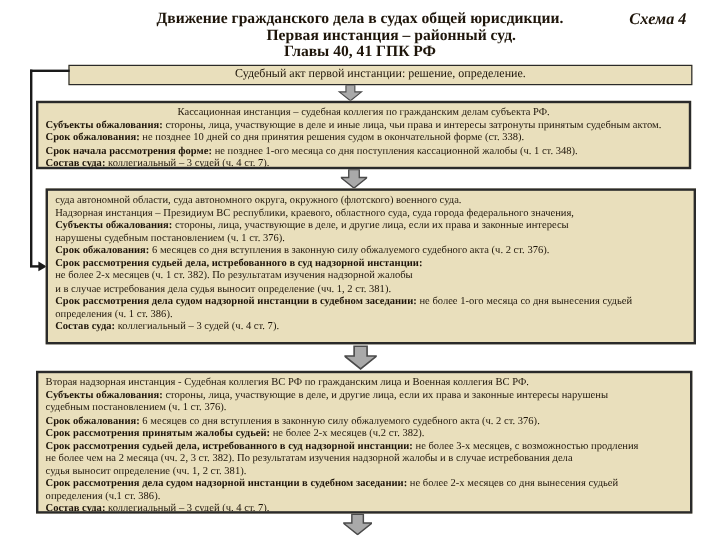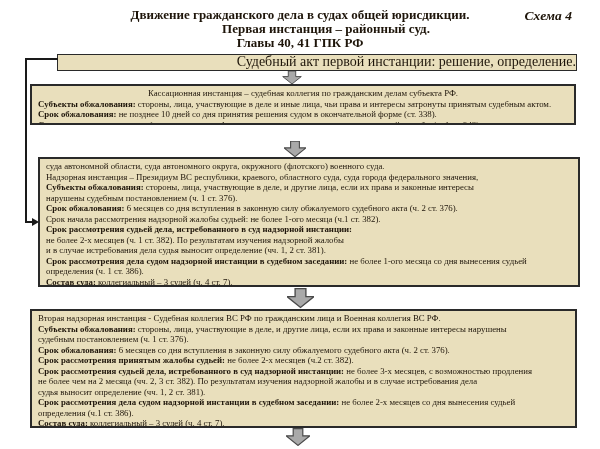--- a/index.html
+++ b/index.html
@@ -16,21 +16,21 @@
     position:relative;width:600px;height:449px;background:#ffffff;
     font-family:"Liberation Serif","DejaVu Serif",serif;color:var(--text);
     overflow:hidden;
   }
   .abs{position:absolute;}
   .title-line{width:600px;text-align:center;font-weight:bold;font-size:13px;line-height:14px;}
   .scheme-label{font-weight:bold;font-style:italic;font-size:13.5px;}
   .top-bar{
     left:57px;top:54px;width:520px;height:17px;
     background:var(--box-fill);border:1.5px solid var(--box-border);
-    text-align:right;font-size:14px;line-height:13px;
+    text-align:center;font-size:10px;line-height:13px;
   }
   .node{
     background:var(--box-fill);border:2px solid var(--box-border);
     padding:2px 6px;overflow:hidden;
   }
   .box-line{font-size:8.8px;line-height:10.55px;white-space:nowrap;}
   .box-line.center{text-align:center;}
   .box-line b{font-weight:bold;}
   .conn{background:var(--line);}
   .conn-arrowhead{
@@ -53,39 +53,38 @@
 
 <div class="abs conn" style="left:25px;top:58px;width:33px;height:2px;"></div>
 <div class="abs conn" style="left:25px;top:58px;width:2px;height:164px;"></div>
 <div class="abs conn" style="left:25px;top:221px;width:8px;height:2px;"></div>
 <div class="abs conn-arrowhead" style="left:32px;top:218px;"></div>
 
 <svg class="abs block-arrow" style="left:281px;top:71px;" width="22" height="13" viewBox="0 0 20 14">
   <polygon points="6,0 14,0 14,6 20,6 10,14 0,6 6,6" fill="#a9a9a9" stroke="#4a4a4a" stroke-width="1"></polygon>
 </svg>
 
-<div class="abs node" style="left:30px;top:84px;width:546px;height:41px;">
+<div class="abs node" style="left:30px;top:84px;width:546px;height:57px;">
     <div class="box-line center">Кассационная инстанция – судебная коллегия по гражданским делам субъекта РФ.</div>
     <div class="box-line"><b>Субъекты обжалования: </b>стороны, лица, участвующие в деле и иные лица, чьи права и интересы затронуты принятым судебным актом.</div>
     <div class="box-line"><b>Срок обжалования: </b>не позднее 10 дней со дня принятия решения судом в окончательной форме (ст. 338).</div>
     <div class="box-line"><b>Срок начала рассмотрения форме: </b>не позднее 1-ого месяца со дня поступления кассационной жалобы (ч. 1 ст. 348).</div>
     <div class="box-line"><b>Состав суда: </b>коллегиальный – 3 судей (ч. 4 ст. 7).</div>
   </div>
 
 <svg class="abs block-arrow" style="left:284px;top:141px;" width="22" height="16" viewBox="0 0 20 14">
   <polygon points="6,0 14,0 14,6 20,6 10,14 0,6 6,6" fill="#a9a9a9" stroke="#4a4a4a" stroke-width="1"></polygon>
 </svg>
 
 <div class="abs node" style="left:38px;top:157px;width:542px;height:130px;">
     <div class="box-line">суда автономной области, суда автономного округа, окружного (флотского) военного суда.</div>
     <div class="box-line">Надзорная инстанция – Президиум ВС республики, краевого, областного суда, суда города федерального значения,</div>
     <div class="box-line"><b>Субъекты обжалования: </b>стороны, лица, участвующие в деле, и другие лица, если их права и законные интересы</div>
     <div class="box-line">нарушены судебным постановлением (ч. 1 ст. 376).</div>
     <div class="box-line"><b>Срок обжалования: </b>6 месяцев со дня вступления в законную силу обжалуемого судебного акта (ч. 2 ст. 376).</div>
-    <div class="box-line">Срок начала рассмотрения надзорной жалобы судьей: не более 1-ого месяца (ч.1 ст. 382).</div>
     <div class="box-line"><b>Срок рассмотрения судьей дела, истребованного в суд надзорной инстанции: </b></div>
     <div class="box-line">не более 2-х месяцев (ч. 1 ст. 382). По результатам изучения надзорной жалобы</div>
     <div class="box-line">и в случае истребования дела судья выносит определение (чч. 1, 2 ст. 381).</div>
     <div class="box-line"><b>Срок рассмотрения дела судом надзорной инстанции в судебном заседании: </b>не более 1-ого месяца со дня вынесения судьей</div>
     <div class="box-line">определения (ч. 1 ст. 386).</div>
     <div class="box-line"><b>Состав суда: </b>коллегиальный – 3 судей (ч. 4 ст. 7).</div>
   </div>
 
 <svg class="abs block-arrow" style="left:287px;top:287px;" width="27" height="22" viewBox="0 0 20 14">
   <polygon points="6,0 14,0 14,6 20,6 10,14 0,6 6,6" fill="#a9a9a9" stroke="#4a4a4a" stroke-width="1"></polygon>

